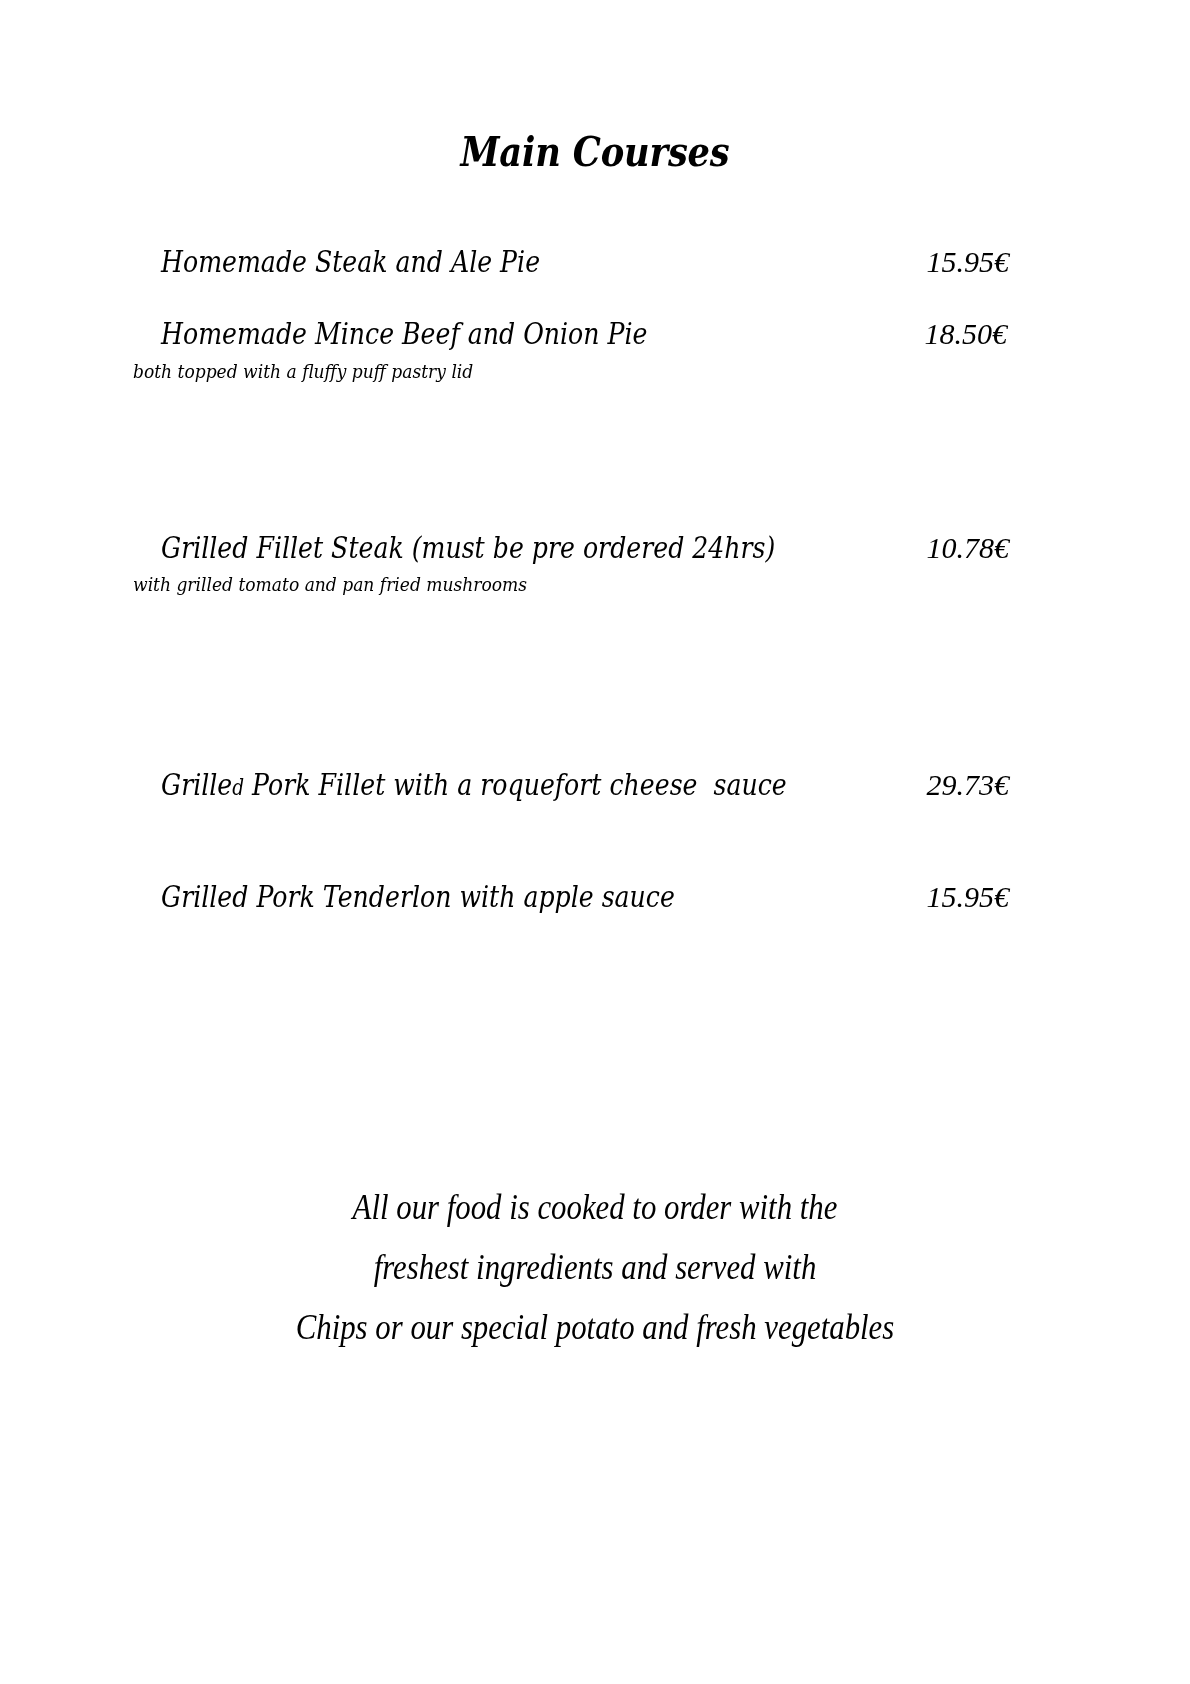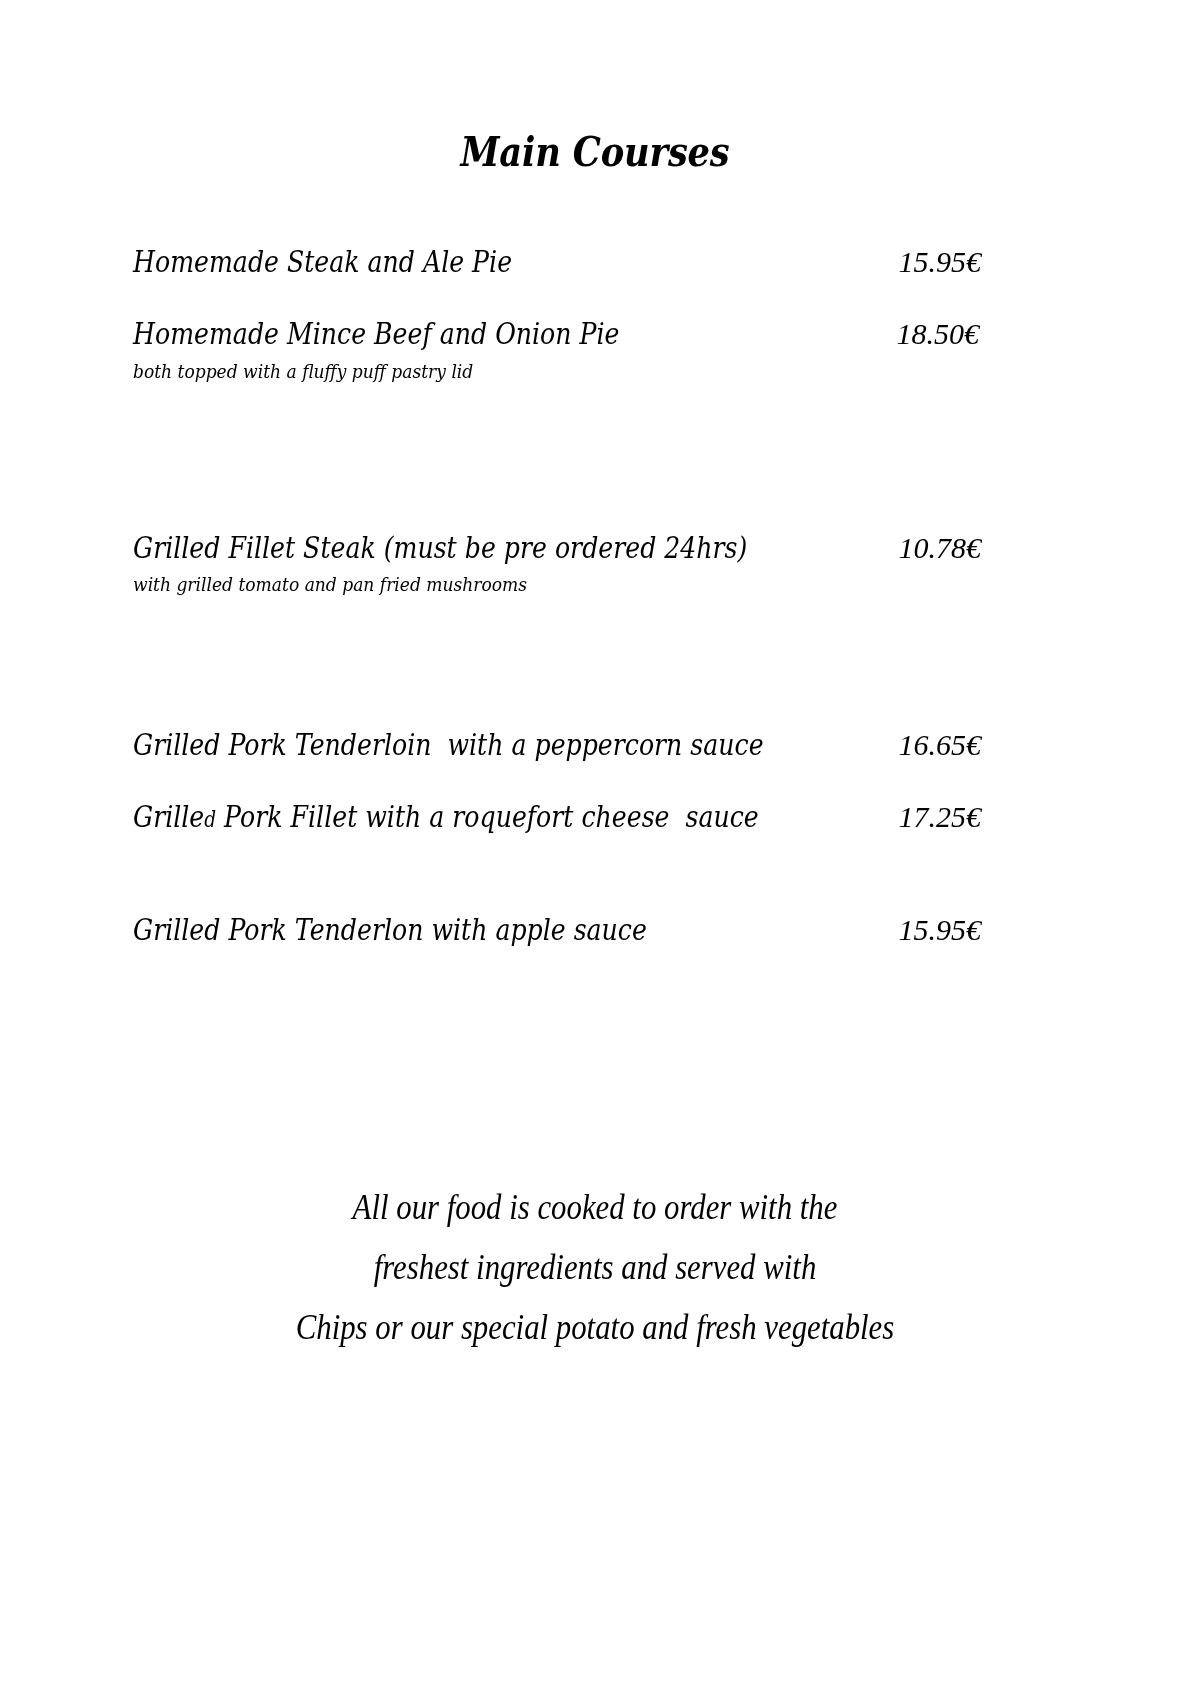--- a/index.html
+++ b/index.html
@@ -44,20 +44,21 @@
     top: 246px;
     left: 133px;
     width: 848px;
   }
 
   .row {
     display: flex;
     align-items: baseline;
     justify-content: space-between;
     width: 100%;
+    margin-left: 28px;
   }
 
   .item-name {
     font-family: "DejaVu Serif", "Liberation Serif", serif;
     font-style: italic;
     font-size: 30px;
     line-height: 1.08;
     white-space: pre;
     transform: scaleX(0.84);
     transform-origin: left center;
@@ -141,30 +142,26 @@
 
     <div class="row">
       <div class="item-name">Grilled Fillet Steak (must be pre ordered 24hrs)</div>
       <div class="item-price price-indent-1">10.78€</div>
     </div>
 
     <div class="desc">with grilled tomato and pan fried mushrooms</div>
 
     <div class="gap-lg"></div>
 
-    <div class="row">
-      <div class="item-name">Grilled Pork Tenderloin  with a peppercorn sauce</div>
-      <div class="item-price price-indent-1">16.65€</div>
-    </div>
 
     <div class="gap-row"></div>
 
     <div class="row">
       <div class="item-name"><span>Grille</span><span class="small-d">d</span><span> Pork Fillet with a roquefort cheese  sauce</span></div>
-      <div class="item-price price-indent-1">17.25€</div>
+      <div class="item-price price-indent-1">29.73€</div>
     </div>
 
     <div class="gap-row"></div>
 
 
     <div class="gap-row"></div>
 
     <div class="row">
       <div class="item-name">Grilled Pork Tenderlon with apple sauce</div>
       <div class="item-price price-indent-1">15.95€</div>

